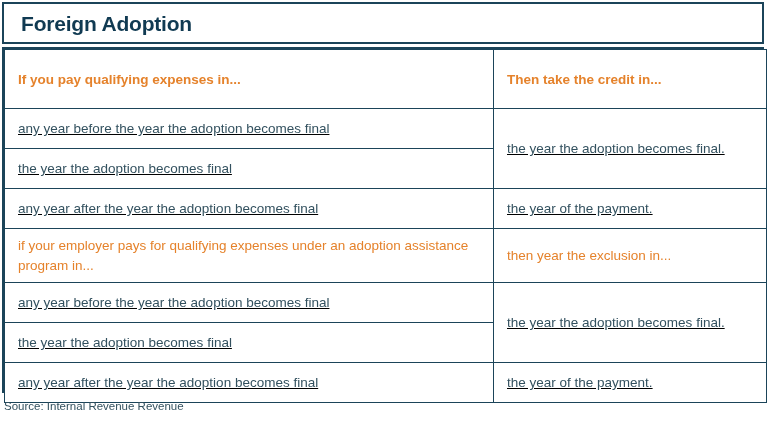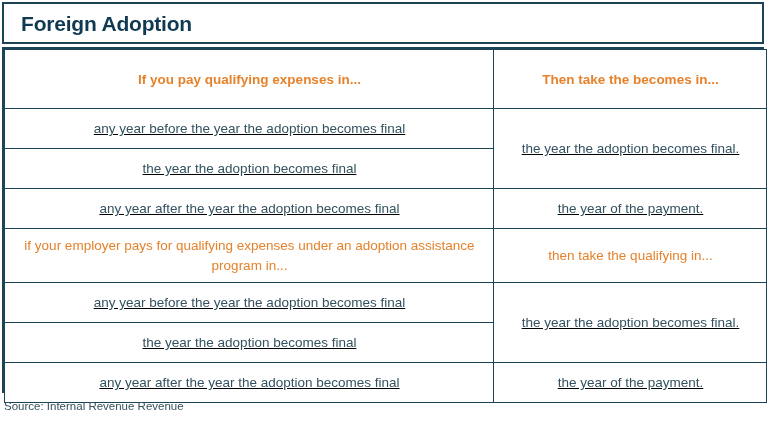--- a/index.html
+++ b/index.html
@@ -54,21 +54,20 @@
     height: 346px;
     box-sizing: border-box;
     border: 2px solid #1b4459;
     background: #ffffff;
   }
   table.grid {
     width: 100%;
     height: 100%;
     border-collapse: collapse;
     table-layout: fixed;
-    text-align: center;
   }
   table.grid td {
     border: 1px solid #1b4459;
     background: #ffffff;
     vertical-align: middle;
     padding: 6px 12px 6px 13px;
     line-height: 1.28;
   }
   col.col-left  { width: 489px; }
   col.col-right { width: 273px; }
@@ -125,21 +124,21 @@
         <col class="col-left">
         <col class="col-right">
       </colgroup>
       <tbody>
 
         <tr>
           <td class="hdr-cell">
             <span class="hdr-text">If you pay qualifying expenses in...</span>
           </td>
           <td class="hdr-cell">
-            <span class="hdr-text">Then take the becomes in...</span>
+            <span class="hdr-text">Then take the credit in...</span>
           </td>
         </tr>
 
         <tr class="r-std">
           <td>
             <span class="body-text">any year before the year the adoption becomes final</span>
           </td>
           <td rowspan="2">
             <span class="body-text">the year the adoption becomes final.</span>
           </td>
@@ -158,21 +157,21 @@
           <td>
             <span class="body-text">the year of the payment.</span>
           </td>
         </tr>
 
         <tr class="r-mid">
           <td>
             <span class="mid-text">if your employer pays for qualifying expenses under an adoption assistance program in...</span>
           </td>
           <td>
-            <span class="mid-text">then take the qualifying in...</span>
+            <span class="mid-text">then year the exclusion in...</span>
           </td>
         </tr>
 
         <tr class="r-std">
           <td>
             <span class="body-text">any year before the year the adoption becomes final</span>
           </td>
           <td rowspan="2">
             <span class="body-text">the year the adoption becomes final.</span>
           </td>

